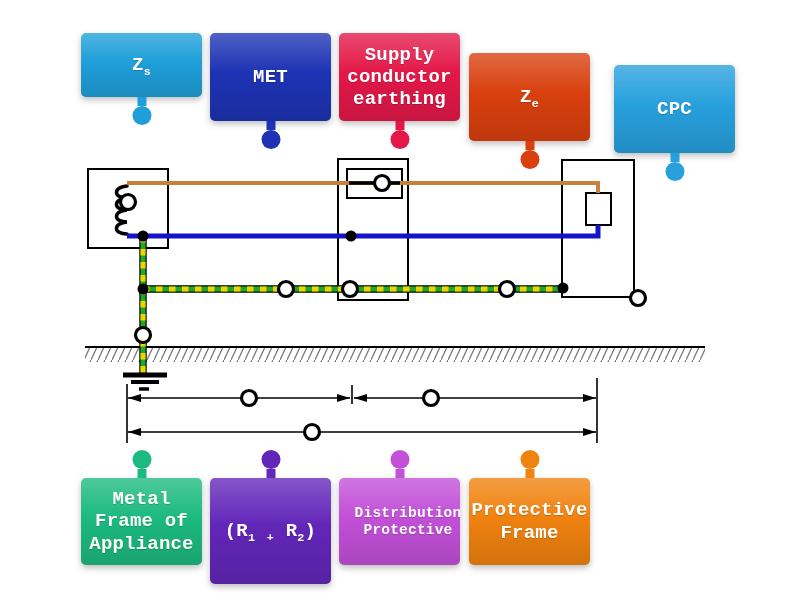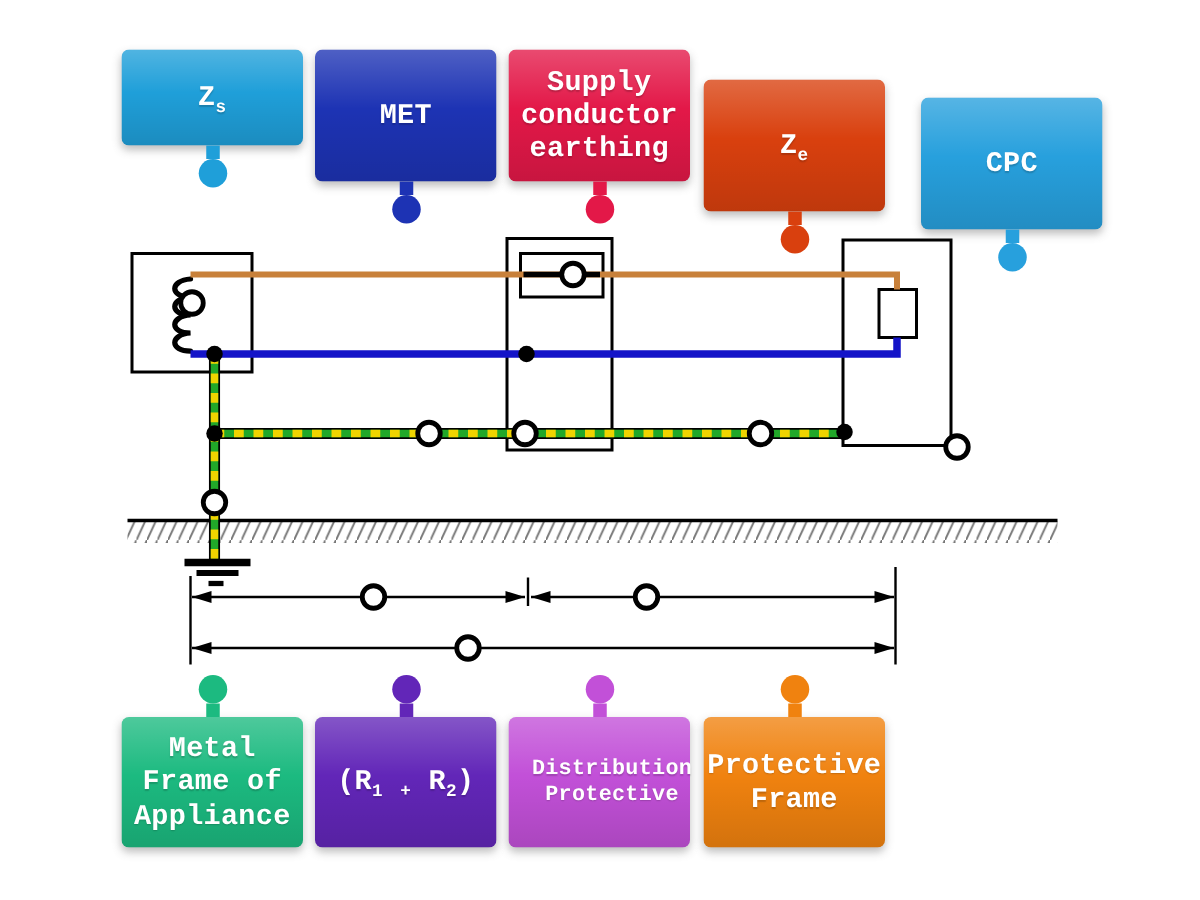--- a/index.html
+++ b/index.html
@@ -143,21 +143,21 @@
         <div class="pin-knob" style="background: rgb(39, 160, 221);"></div>
       </div>
     </div>
     <div class="card" style="left: 81px; top: 478px; height: 87px; background: linear-gradient(rgba(255, 255, 255, 0.22), rgba(255, 255, 255, 0) 45%, rgba(0, 0, 0, 0.12)), rgb(28, 186, 128);">
       <span class="card-text"><span>Metal</span><br><span>Frame of</span><br><span>Appliance</span></span>
       <div class="pin pin-above">
         <div class="pin-knob" style="background: rgb(28, 186, 128);"></div>
         <div class="pin-stem" style="background: rgb(28, 186, 128);"></div>
       </div>
     </div>
-    <div class="card" style="left: 210px; top: 478px; height: 87px; background: linear-gradient(rgba(255, 255, 255, 0.22), rgba(255, 255, 255, 0) 45%, rgba(0, 0, 0, 0.12)), rgb(98, 38, 184);">
+    <div class="card" style="left: 210px; top: 478px; height: 106px; background: linear-gradient(rgba(255, 255, 255, 0.22), rgba(255, 255, 255, 0) 45%, rgba(0, 0, 0, 0.12)), rgb(98, 38, 184);">
       <span class="card-text"><span>(R</span><sub>1</sub><span> </span><sub>+</sub><span> R</span><sub>2</sub><span>)</span></span>
       <div class="pin pin-above">
         <div class="pin-knob" style="background: rgb(98, 38, 184);"></div>
         <div class="pin-stem" style="background: rgb(98, 38, 184);"></div>
       </div>
     </div>
     <div class="card" style="left: 339px; top: 478px; height: 87px; background: linear-gradient(rgba(255, 255, 255, 0.22), rgba(255, 255, 255, 0) 45%, rgba(0, 0, 0, 0.12)), rgb(194, 80, 216);">
       <span class="card-text small"><span>Distribution</span><br><span>Protective</span></span>
       <div class="pin pin-above">
         <div class="pin-knob" style="background: rgb(194, 80, 216);"></div>

